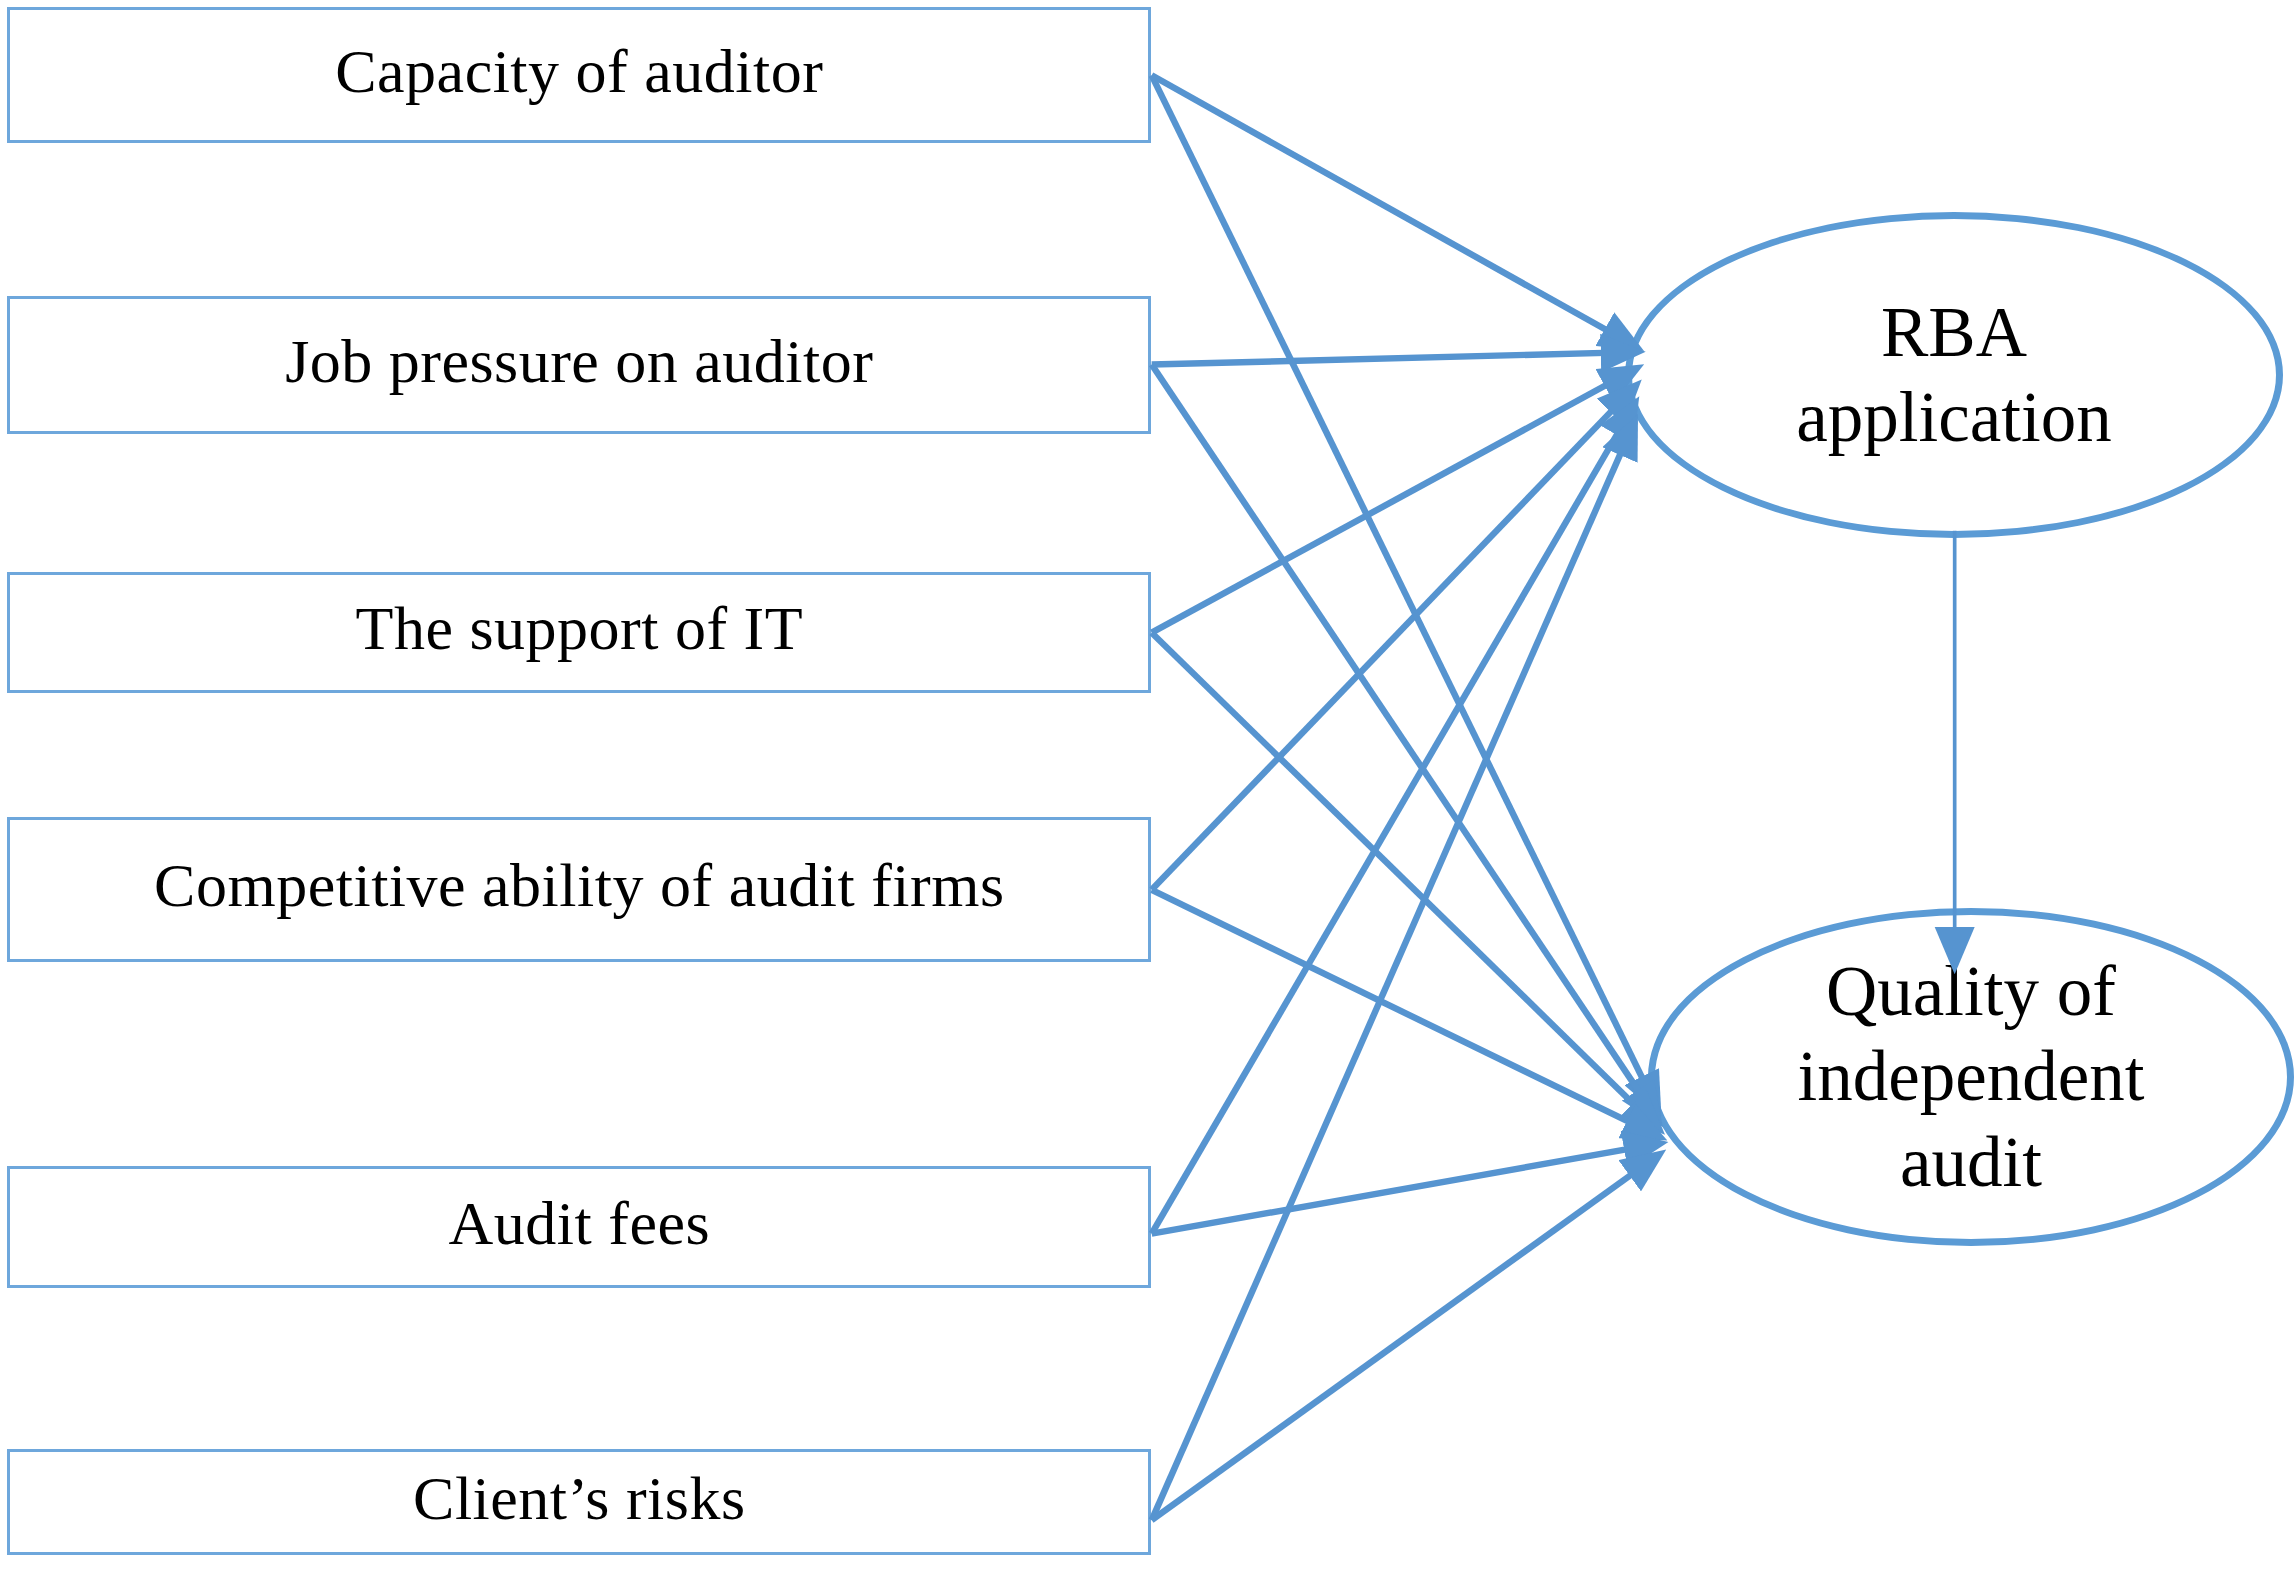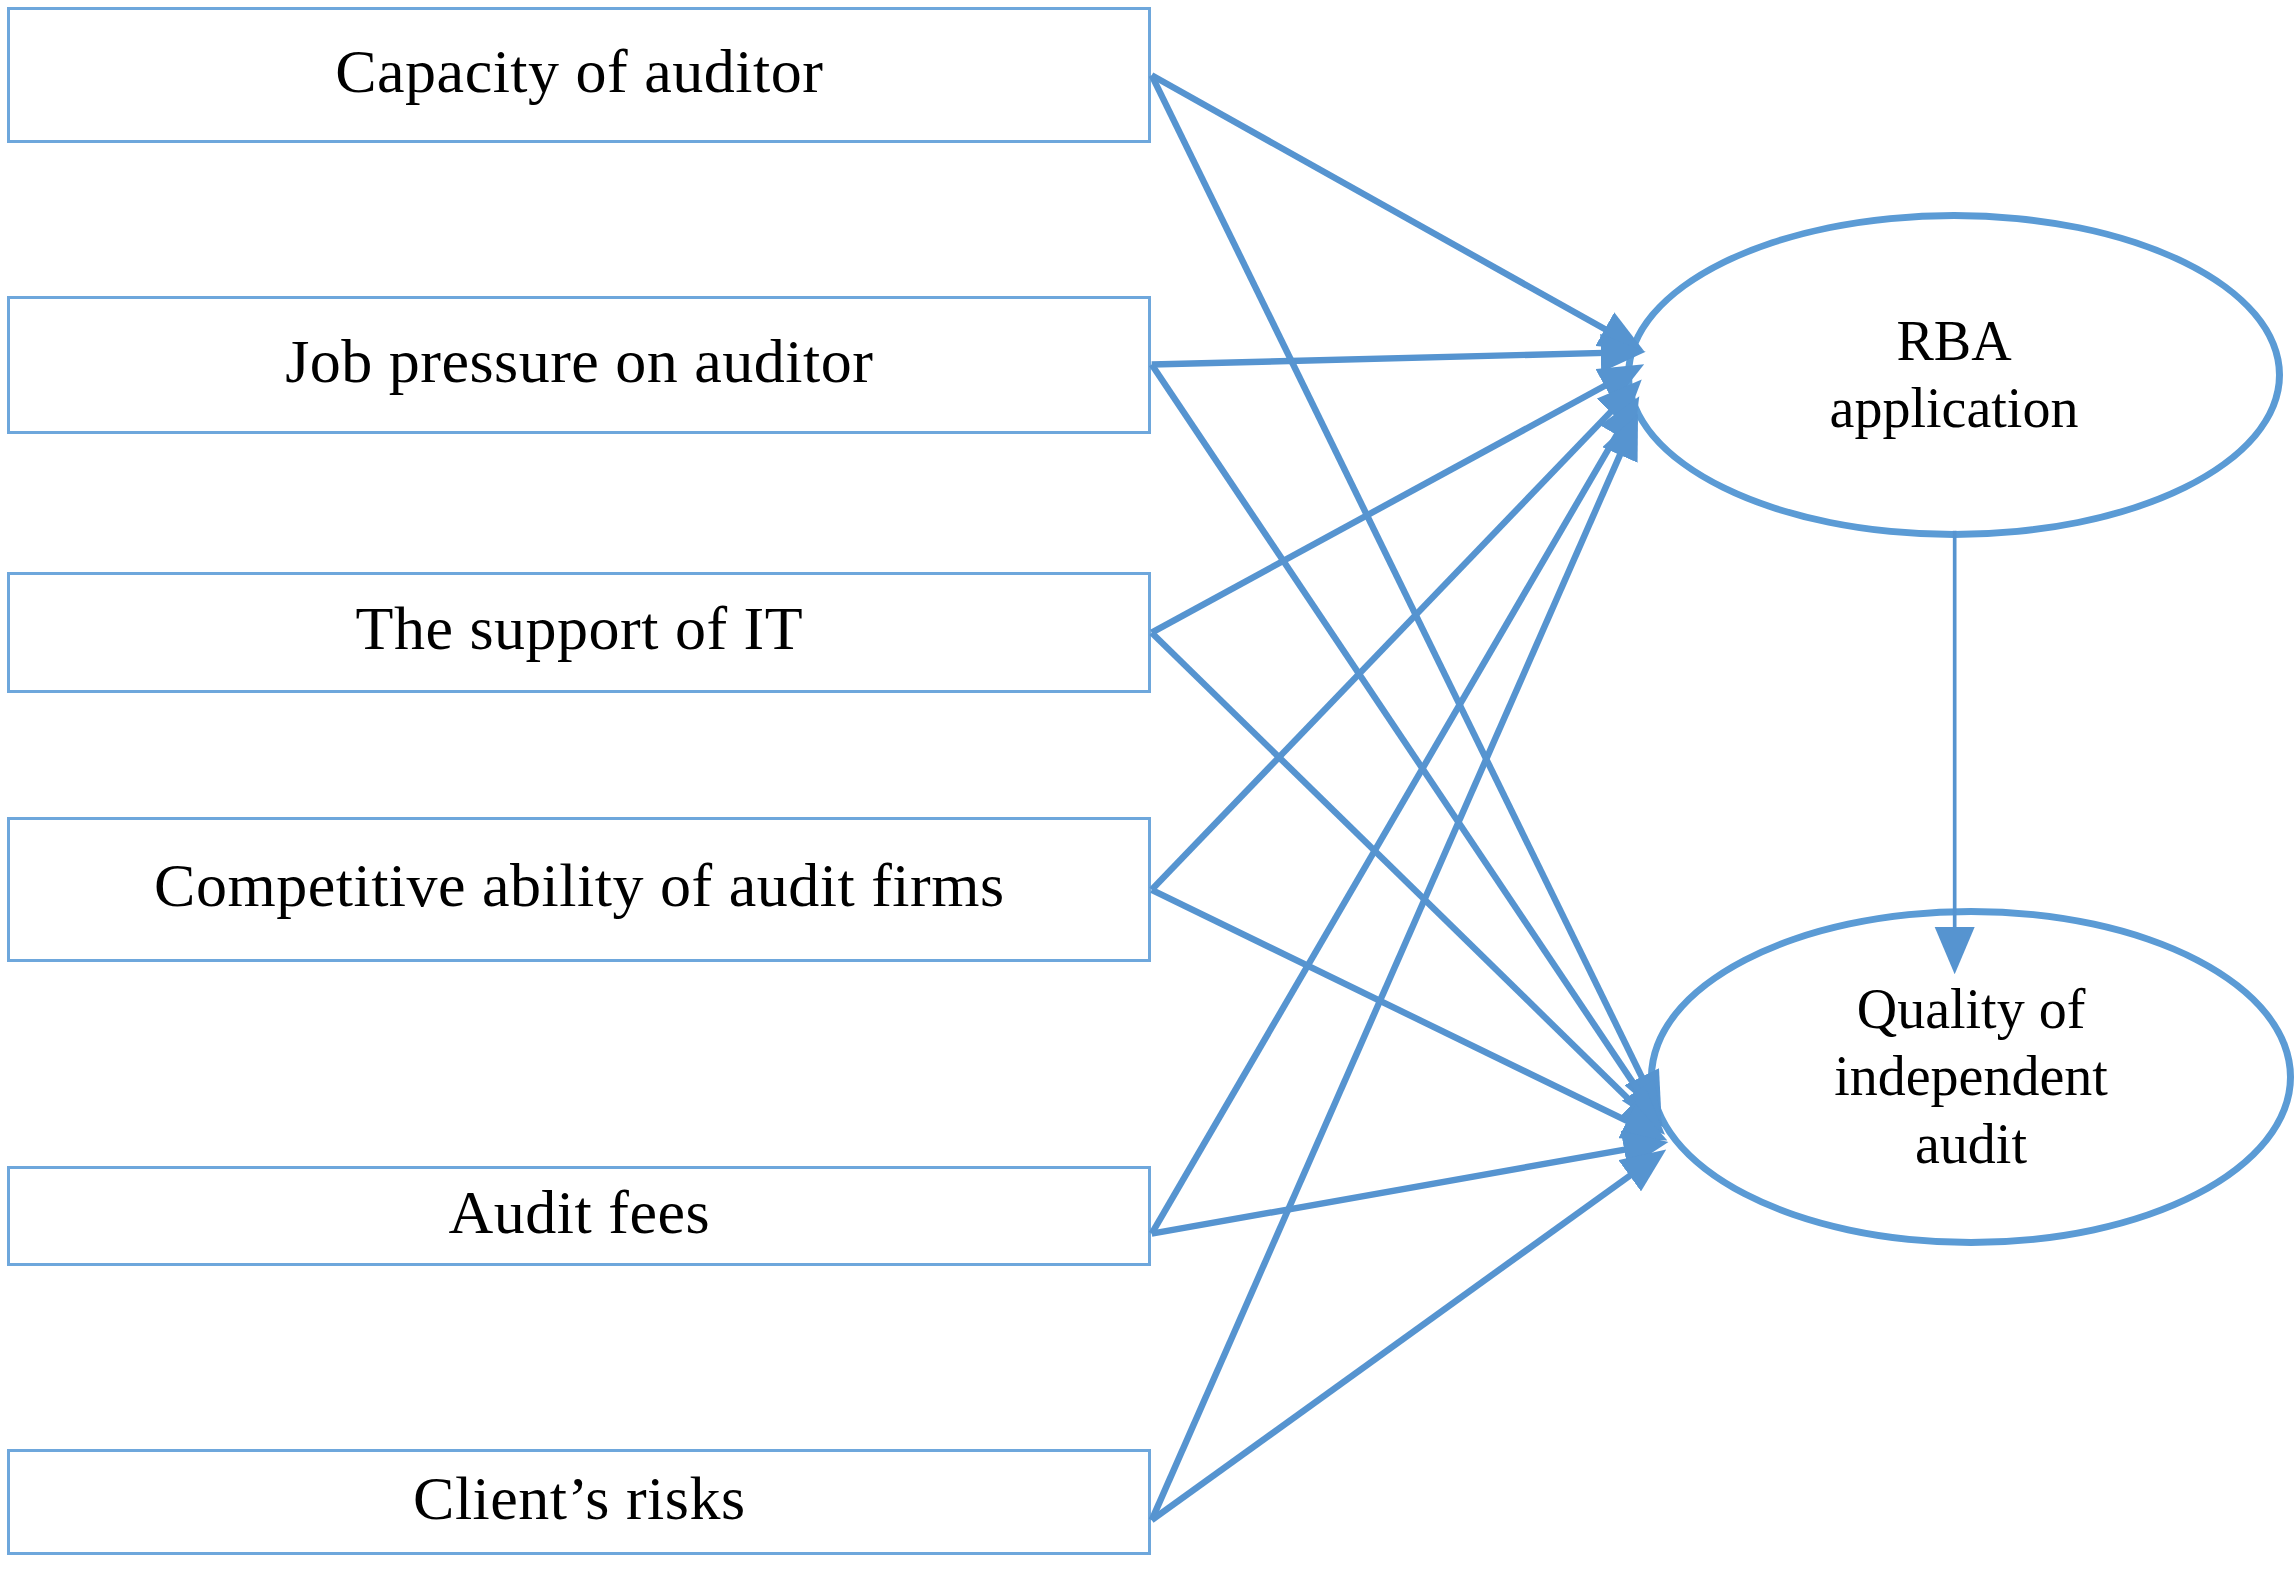--- a/index.html
+++ b/index.html
@@ -40,21 +40,21 @@
     box-sizing: border-box;
     border: 7.3px solid #5b9bd5;
     border-radius: 50%;
     background: #ffffff;
     display: flex;
     align-items: center;
     justify-content: center;
     text-align: center;
   }
   .ellipse .lbl {
-    font-size: 56px;
+    font-size: 71px;
     line-height: 1.2;
     color: #000000;
     white-space: pre-line;
   }
   #edge-layer {
     position: absolute;
     left: 0;
     top: 0;
     width: 2296px;
     height: 1595px;
@@ -83,21 +83,21 @@
   </div>
 
   <div class="fbox" style="top:817px;height:145px;">
     <span class="lbl">Competitive ability of audit firms</span>
   </div>
 
   <div class="fbox" style="top:572px;height:121px;">
     <span class="lbl">The support of IT</span>
   </div>
 
-  <div class="fbox" style="top:1166px;height:100px;">
+  <div class="fbox" style="top:1166px;height:122px;">
     <span class="lbl">Audit fees</span>
   </div>
 
   <div class="fbox" style="top:1449px;height:106px;">
     <span class="lbl">Client’s risks</span>
   </div>
 
   <div class="ellipse" style="left:1625px;top:212px;width:658px;height:326px;">
     <span class="lbl">RBA
 application</span>

